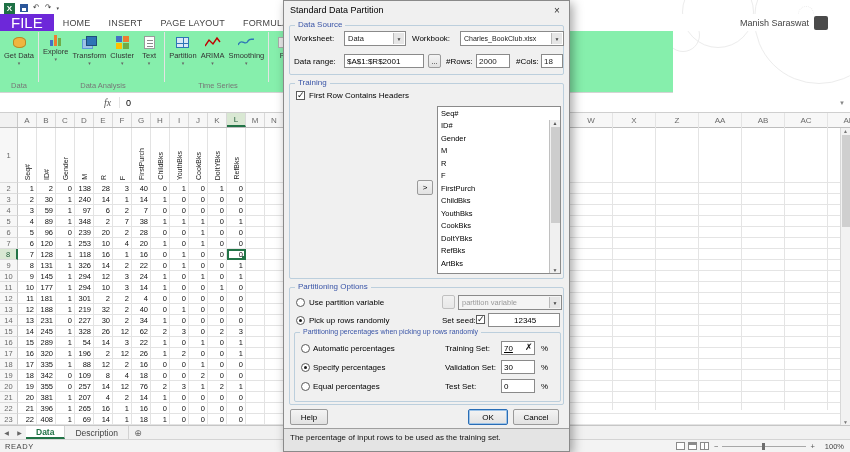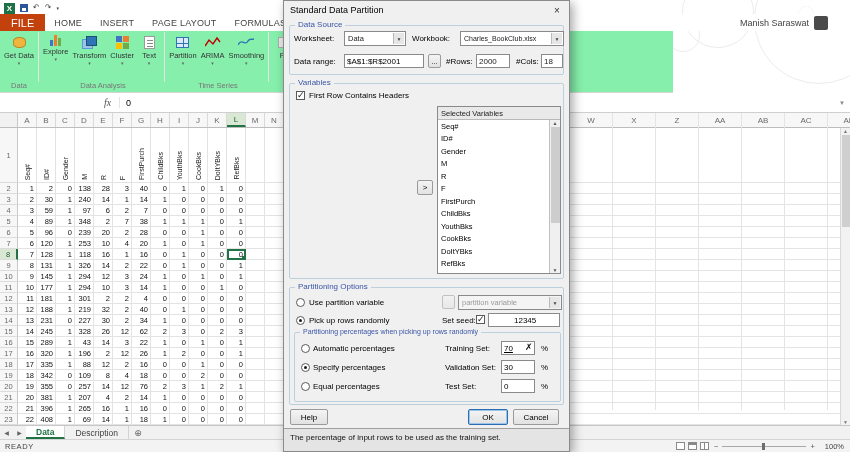--- a/index.html
+++ b/index.html
@@ -8,21 +8,21 @@
 
   
   .hdr-deco{position:absolute;right:0;top:0;width:300px;height:92px;overflow:hidden;pointer-events:none}
   .deco{position:absolute;border:1px solid #ececec;border-radius:50%}
   .qat{position:absolute;left:4px;top:2px;height:12px;display:flex;gap:5px;align-items:center;z-index:2}
   .xl-logo{width:11px;height:11px;background:#1e7145;color:#fff;font-size:8px;font-weight:bold;display:flex;align-items:center;justify-content:center}
   .sv-icon{width:8px;height:8px;background:#2b579a;position:relative}
   .sv-icon::after{content:"";position:absolute;left:2px;top:4px;width:4px;height:3px;background:#fff}
   .qicon{font-size:8px;color:#444;line-height:10px}
   .tabsrow{position:absolute;left:0;top:14px;width:850px;height:17px;display:flex;background:#fff;z-index:2}
-  .file-tab{background:#c2410c;color:#fff;padding:0 11px;font-size:11px;display:flex;align-items:center}
+  .file-tab{background:#6d28d9;color:#fff;padding:0 11px;font-size:15px;display:flex;align-items:center}
   .rtab{padding:0 9px;font-size:9px;color:#444;display:flex;align-items:center;letter-spacing:.2px;white-space:nowrap}
   .user{position:absolute;right:22px;top:16px;display:flex;align-items:center;gap:5px;font-size:9px;color:#444;z-index:2}
   .avatar{width:14px;height:14px;background:#4a4a4a;border-radius:2px}
   .ribbon{position:absolute;left:0;top:31px;width:673px;height:62px;background:#86efac;border-bottom:1px solid #d4d4d4}
   .rb-buttons{position:absolute;left:2px;top:1px;display:flex;align-items:flex-start;height:48px}
   .rbtn{display:flex;flex-direction:column;align-items:center;padding:2px 2px 0;gap:1px;min-width:26px}
   .rbtn .lbl{font-size:7.5px;color:#333;white-space:nowrap}
   .rbtn .caret{font-size:5px;color:#666;line-height:4px}
   .rb-sep{width:1px;height:50px;background:#e4e4e4;margin:0 2px}
   .rb-group-label{position:absolute;top:50px;font-size:7.5px;color:#777;text-align:center;white-space:nowrap}
@@ -550,21 +550,21 @@
         <div class="cell">2</div>
         <div class="cell">3</div>
         <div class="cell"></div>
         <div class="cell"></div>
       </div>
       <div class="grow">
         <div class="gut">16</div>
         <div class="cell">15</div>
         <div class="cell">289</div>
         <div class="cell">1</div>
-        <div class="cell">43</div>
+        <div class="cell">54</div>
         <div class="cell">14</div>
         <div class="cell">3</div>
         <div class="cell">22</div>
         <div class="cell">1</div>
         <div class="cell">0</div>
         <div class="cell">1</div>
         <div class="cell">0</div>
         <div class="cell">1</div>
         <div class="cell"></div>
         <div class="cell"></div>
@@ -759,26 +759,25 @@
     <div class="dlabel" style="left:4px;top:31px">Data range:</div>
     <input class="tbox" style="left: 54px; top: 28px; width: 80px;" value="$A$1:$R$2001">
     <div class="btn tiny" style="left:138px;top:28px;width:13px;height:14px">...</div>
     <div class="dlabel" style="left:156px;top:31px">#Rows:</div>
     <div class="vbox" style="left:186px;top:28px;width:34px">2000</div>
     <div class="dlabel" style="left:226px;top:31px">#Cols:</div>
     <div class="vbox" style="left:251px;top:28px;width:22px">18</div>
   </div>
 
   <div class="fgroup" style="left:5px;top:82px;width:275px;height:196px">
-    <div class="glabel">Variables</div>
+    <div class="glabel">Training</div>
     <div class="checkbox on" style="left:6px;top:7px"></div>
     <div class="dlabel" style="left:19px;top:7px">First Row Contains Headers</div>
     <div class="btn" style="left:127px;top:96px;width:16px;height:15px">&gt;</div>
     <div class="listbox" style="left:147px;top:22px;width:124px;height:168px">
-      <div class="lhead">Selected Variables</div>
       <div id="selvars">
           <div class="litem">Seq#</div>
           <div class="litem">ID#</div>
           <div class="litem">Gender</div>
           <div class="litem">M</div>
           <div class="litem">R</div>
           <div class="litem">F</div>
           <div class="litem">FirstPurch</div>
           <div class="litem">ChildBks</div>
           <div class="litem">YouthBks</div>

